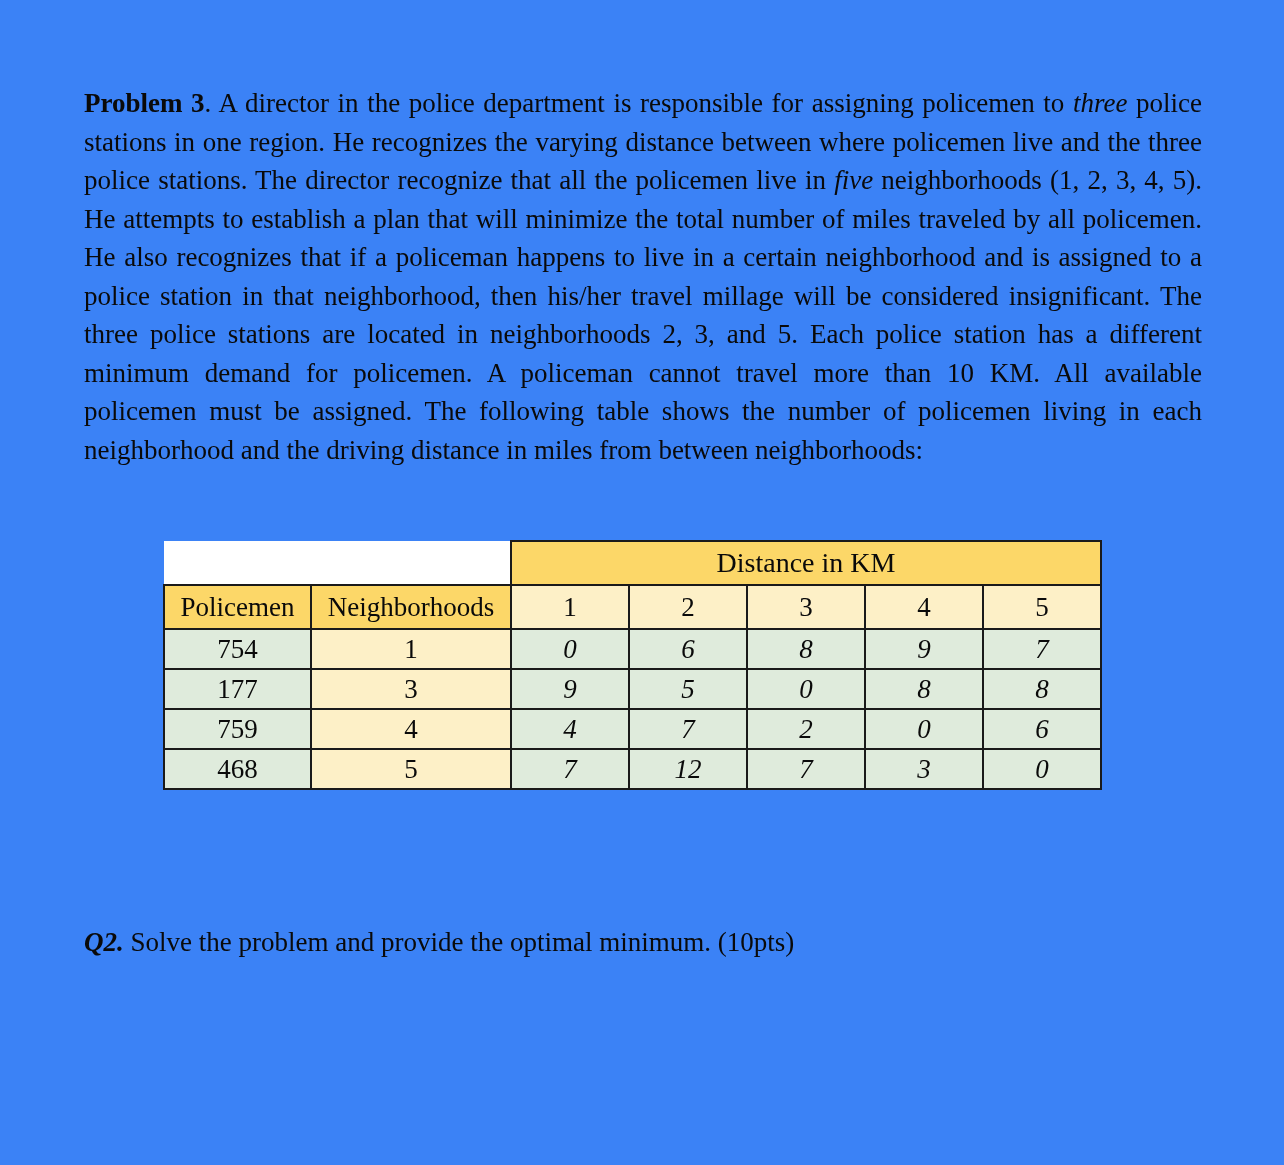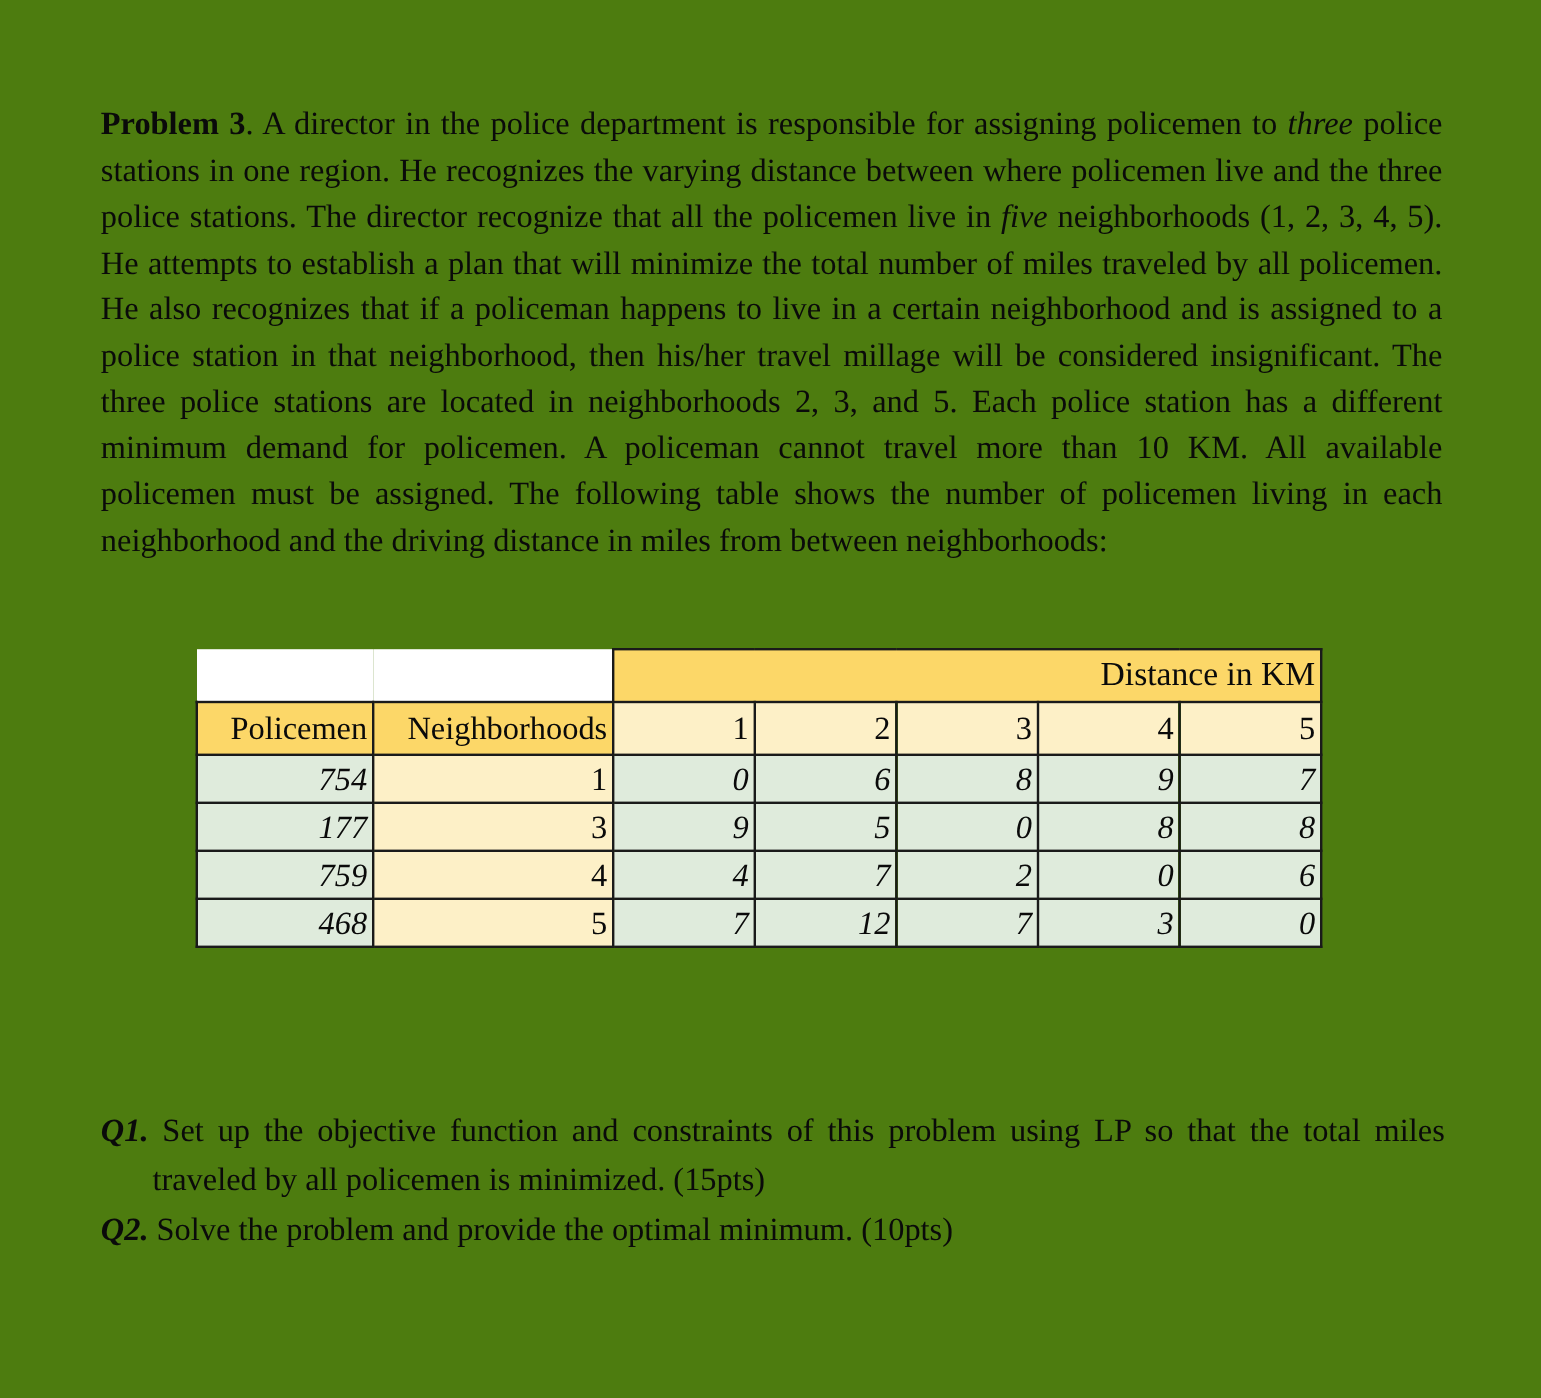--- a/index.html
+++ b/index.html
@@ -1,20 +1,20 @@
 <!DOCTYPE html>
 <html style="--c-gold: #fcd768; --c-cream: #fdf0c7; --c-green: #dfebdc; --c-blueLabel: #aec2e4; --c-blueValue: #d8e0f1;"><head>
 <meta charset="utf-8">
 <style>
   html, body { margin: 0; padding: 0; background: #ffffff; }
   .page {
     position: relative;
     width: 1284px;
     height: 1165px;
-    background: #4d7c0f;
+    background: #3b82f6;
     font-family: "Liberation Serif", serif;
     color: #0a0a0a;
     overflow: hidden;
   }
   .problem-text {
     position: absolute;
     left: 84px;
     top: 57px;
     width: 1118px;
     font-size: 27px;
@@ -24,37 +24,37 @@
   .distance-table {
     position: absolute;
     left: 163px;
     top: 540px;
     border-collapse: collapse;
     table-layout: fixed;
     font-size: 27px;
   }
   .distance-table td {
     border: 2px solid #1a1a1a;
-    text-align: right;
+    text-align: center;
     vertical-align: middle;
     padding: 0 4px;
     overflow: hidden;
     white-space: nowrap;
   }
   .distance-table td.blank {
     border: none;
     background: #ffffff;
   }
   .row-banner td { height: 42px; font-size: 28px; }
   .row-header td { height: 42px; }
   .row-data td { height: 38px; }
   .row-footer td { height: 40px; }
   .c-gold   { background: var(--c-gold); }
   .c-cream  { background: var(--c-cream); }
-  .c-green  { background: var(--c-green); font-style: italic; }
+  .c-green  { background: var(--c-green); }
   .c-bluelab{ background: var(--c-blueLabel); }
   .c-blueval{ background: var(--c-blueValue); }
   .it { font-style: italic; }
   .questions {
     position: absolute;
     left: 84px;
     top: 922px;
     width: 1120px;
     font-size: 27px;
     line-height: 41px;
@@ -135,20 +135,17 @@
         <td class="c-green it">12</td>
         <td class="c-green it">7</td>
         <td class="c-green it">3</td>
         <td class="c-green it">0</td>
       </tr>
     </tbody>
   </table>
 
   <div class="questions">
     <div class="question">
-      <span class="q-label">Q1.</span><span> Set up the objective function and constraints of this problem using LP so that the total miles traveled by all policemen is minimized. (15pts)</span>
-    </div>
-    <div class="question">
       <span class="q-label">Q2.</span><span> Solve the problem and provide the optimal minimum. (10pts)</span>
     </div>
   </div>
 
 </div>
 
 </body></html>

